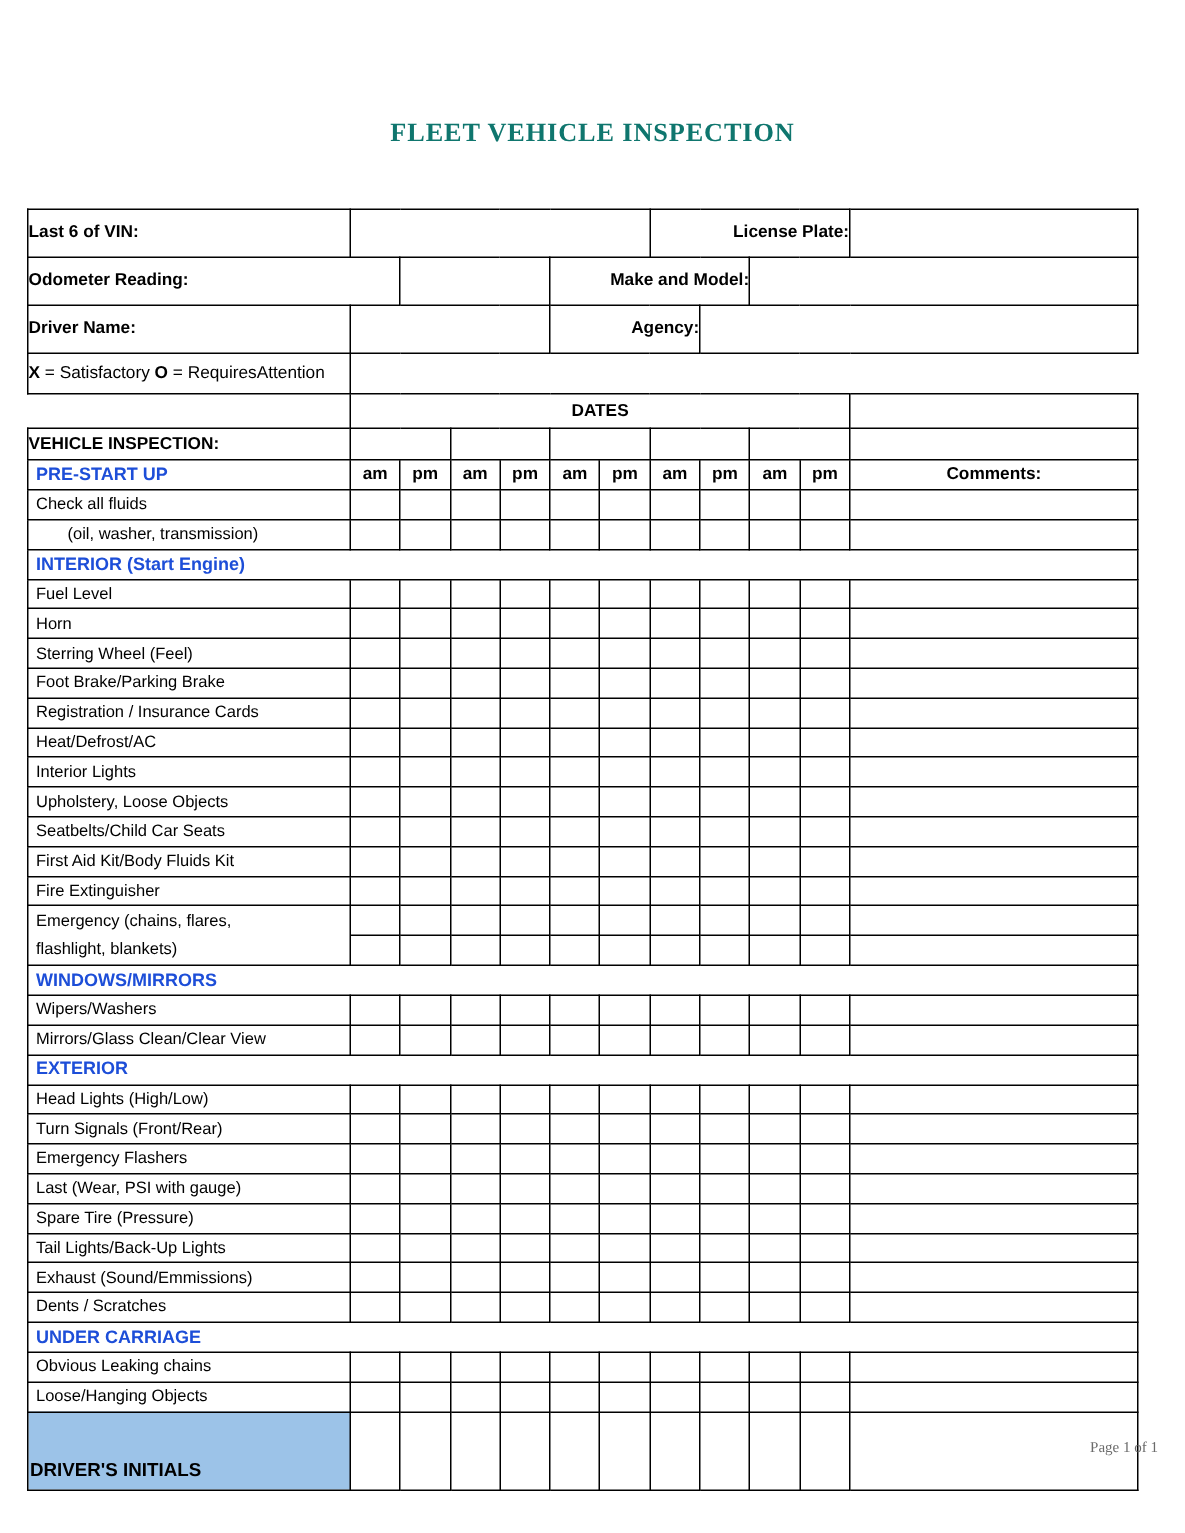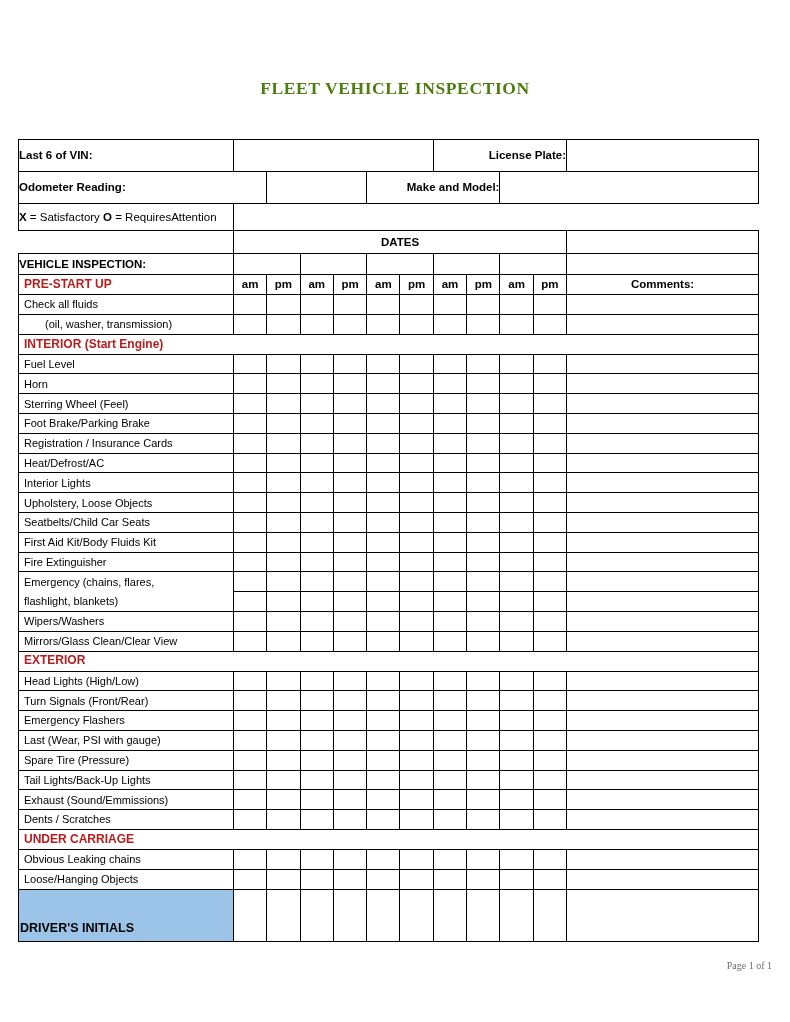--- a/index.html
+++ b/index.html
@@ -21,21 +21,21 @@
     position: absolute;
     top: 78px;
     left: 0;
     width: 790px;
     text-align: center;
     font-family: "Liberation Serif", serif;
     font-size: 17.5px;
     font-weight: bold;
     font-variant: small-caps;
     letter-spacing: 0.6px;
-    color: #4d7c0f;
+    color: #0f766e;
   }
 
   
   .sheet {
     position: absolute;
     left: 18px;
     top: 139px;
     width: 740px;
   }
   table.grid {
@@ -94,21 +94,21 @@
 
   
   .sect td {
     background: #9cc3e8;
     height: 19px;
   }
   .sect .name {
     font-weight: bold;
     font-size: 12px;
     padding-left: 5px;
-    color: #b91c1c;
+    color: #1d4ed8;
   }
   .item td { height: 18.8px; }
   .item .name {
     font-size: 11px;
     padding-left: 5px;
     white-space: nowrap;
   }
   .indent { padding-left: 26px !important; }
 
   .ampm {
@@ -176,20 +176,26 @@
         <td class="bx"></td>
       </tr>
 
       <tr class="hrow">
         <td class="bx lbl" colspan="2">Odometer Reading:</td>
         <td class="bx" colspan="3"></td>
         <td class="bx lbl-r" colspan="4">Make and Model:</td>
         <td class="bx" colspan="3"></td>
       </tr>
 
+      <tr class="hrow">
+        <td class="bx lbl">Driver Name:</td>
+        <td class="bx" colspan="4"></td>
+        <td class="bx lbl-r" colspan="3">Agency:</td>
+        <td class="bx" colspan="4"></td>
+      </tr>
 
       <tr>
         <td class="bx legend"><b>X</b><span> = Satisfactory   </span><b>O</b><span> = RequiresAttention</span></td>
         <td class="nb" colspan="11"></td>
       </tr>
 
       <tr>
         <td class="nb"></td>
         <td class="bx dates-cell" colspan="10">DATES</td>
         <td class="bx"></td>
@@ -428,20 +434,23 @@
           <td class="bx"></td>
           <td class="bx"></td>
           <td class="bx"></td>
           <td class="bx"></td>
           <td class="bx"></td>
           <td class="bx"></td>
           <td class="bx"></td>
           <td class="bx"></td>
           <td class="bx"></td>
         </tr>
+        <tr class="sect">
+          <td class="bx name" colspan="12">WINDOWS/MIRRORS</td>
+        </tr>
         <tr class="item">
           <td class="bx name">Wipers/Washers</td>
           <td class="bx"></td>
           <td class="bx"></td>
           <td class="bx"></td>
           <td class="bx"></td>
           <td class="bx"></td>
           <td class="bx"></td>
           <td class="bx"></td>
           <td class="bx"></td>

